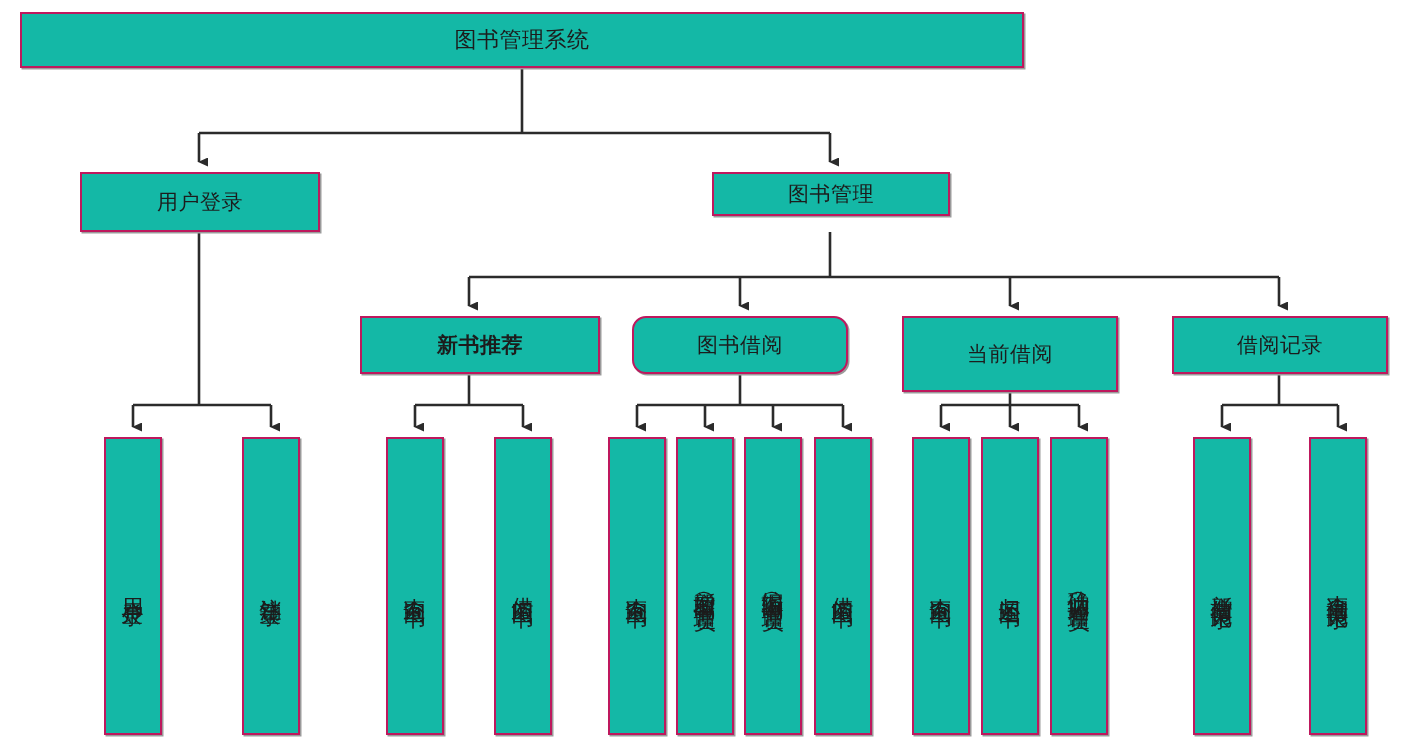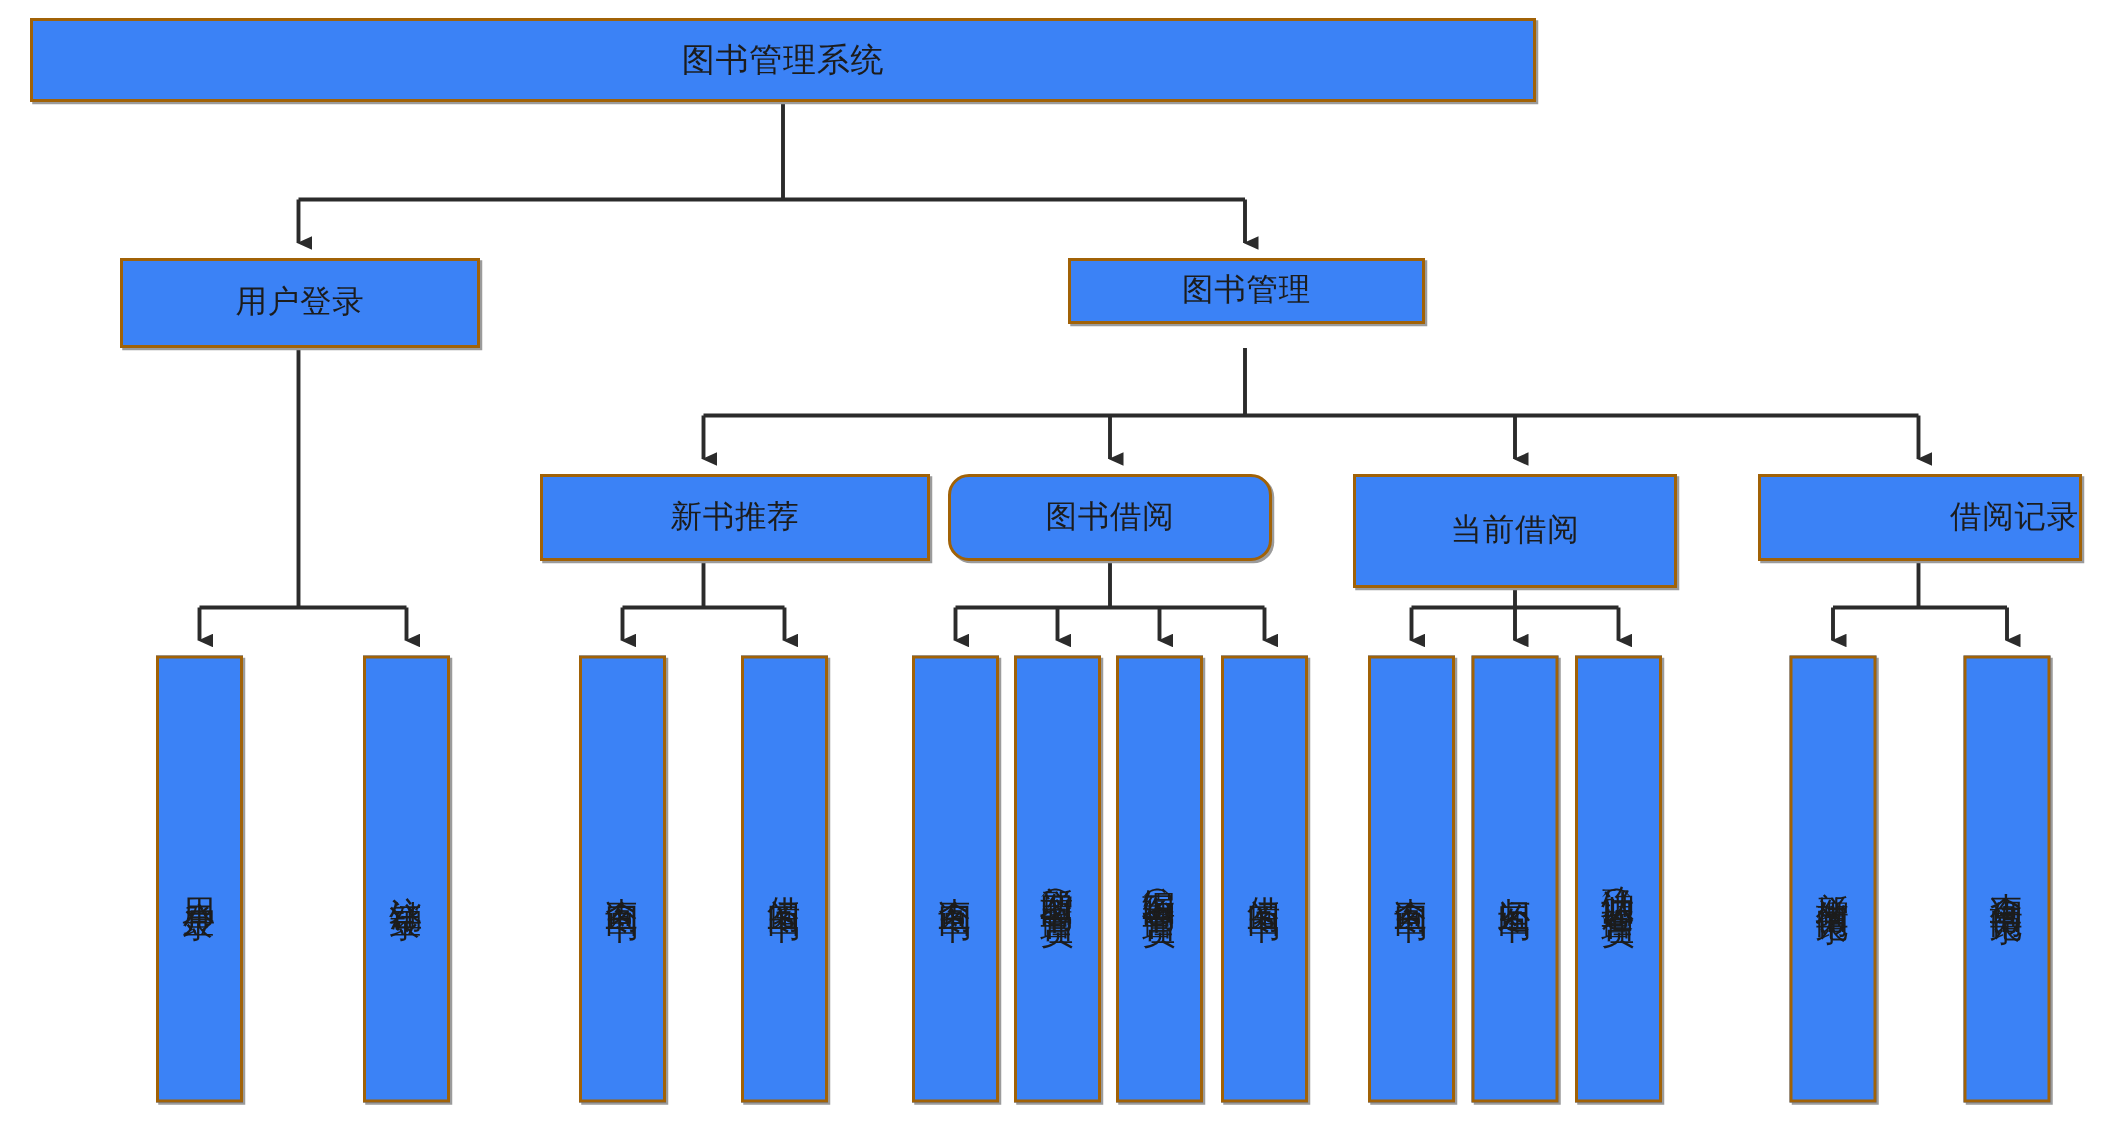--- a/index.html
+++ b/index.html
@@ -26,22 +26,22 @@
     position: absolute;
     left: 0;
     top: 0;
     width: 1405px;
     height: 747px;
     pointer-events: none;
   }
   .node {
     position: absolute;
     box-sizing: border-box;
-    background: #3b82f6;
-    border: 2px solid #a16207;
+    background: #14b8a6;
+    border: 2px solid #be185d;
     box-shadow: 1.5px 1.5px 0 0 #9b9b9b;
     display: flex;
     align-items: center;
     justify-content: center;
     z-index: 2;
   }
   .node .label {
     font-size: 21px;
     line-height: 1.25;
     letter-spacing: 0.5px;
@@ -133,30 +133,30 @@
     <span class="label">图书管理系统</span>
   </div>
 
   <div class="node" style="left:80px; top:172px; width:240px; height:60px;">
     <span class="label">用户登录</span>
   </div>
   <div class="node" style="left:712px; top:172px; width:238px; height:44px;">
     <span class="label">图书管理</span>
   </div>
 
-  <div class="node" style="left:360px; top:316px; width:260px; height:58px;">
+  <div class="node" style="left:360px; top:316px; width:240px; height:58px;font-weight:bold;">
     <span class="label">新书推荐</span>
   </div>
   <div class="node" style="left:632px; top:316px; width:216px; height:58px;border-radius:14px;">
     <span class="label">图书借阅</span>
   </div>
   <div class="node" style="left:902px; top:316px; width:216px; height:76px;">
     <span class="label">当前借阅</span>
   </div>
-  <div class="node" style="left:1172px; top:316px; width:216px; height:58px;justify-content:flex-end;">
+  <div class="node" style="left:1172px; top:316px; width:216px; height:58px;">
     <span class="label">借阅记录</span>
   </div>
 
   <div class="node vertical" style="left:104px; top:437px; width:58px; height:298px;">
     <span class="label">用户登录</span>
   </div>
   <div class="node vertical" style="left:242px; top:437px; width:58px; height:298px;">
     <span class="label">注销登录</span>
   </div>
 

